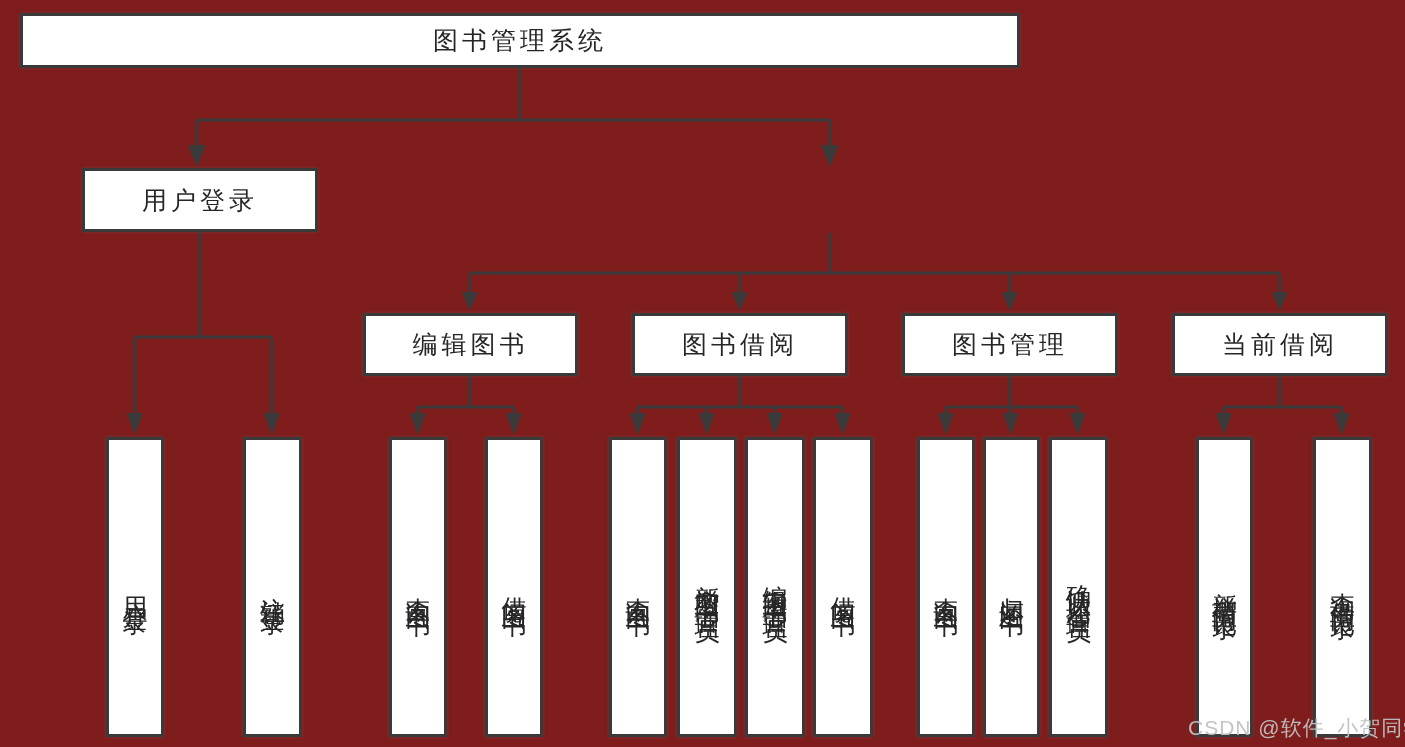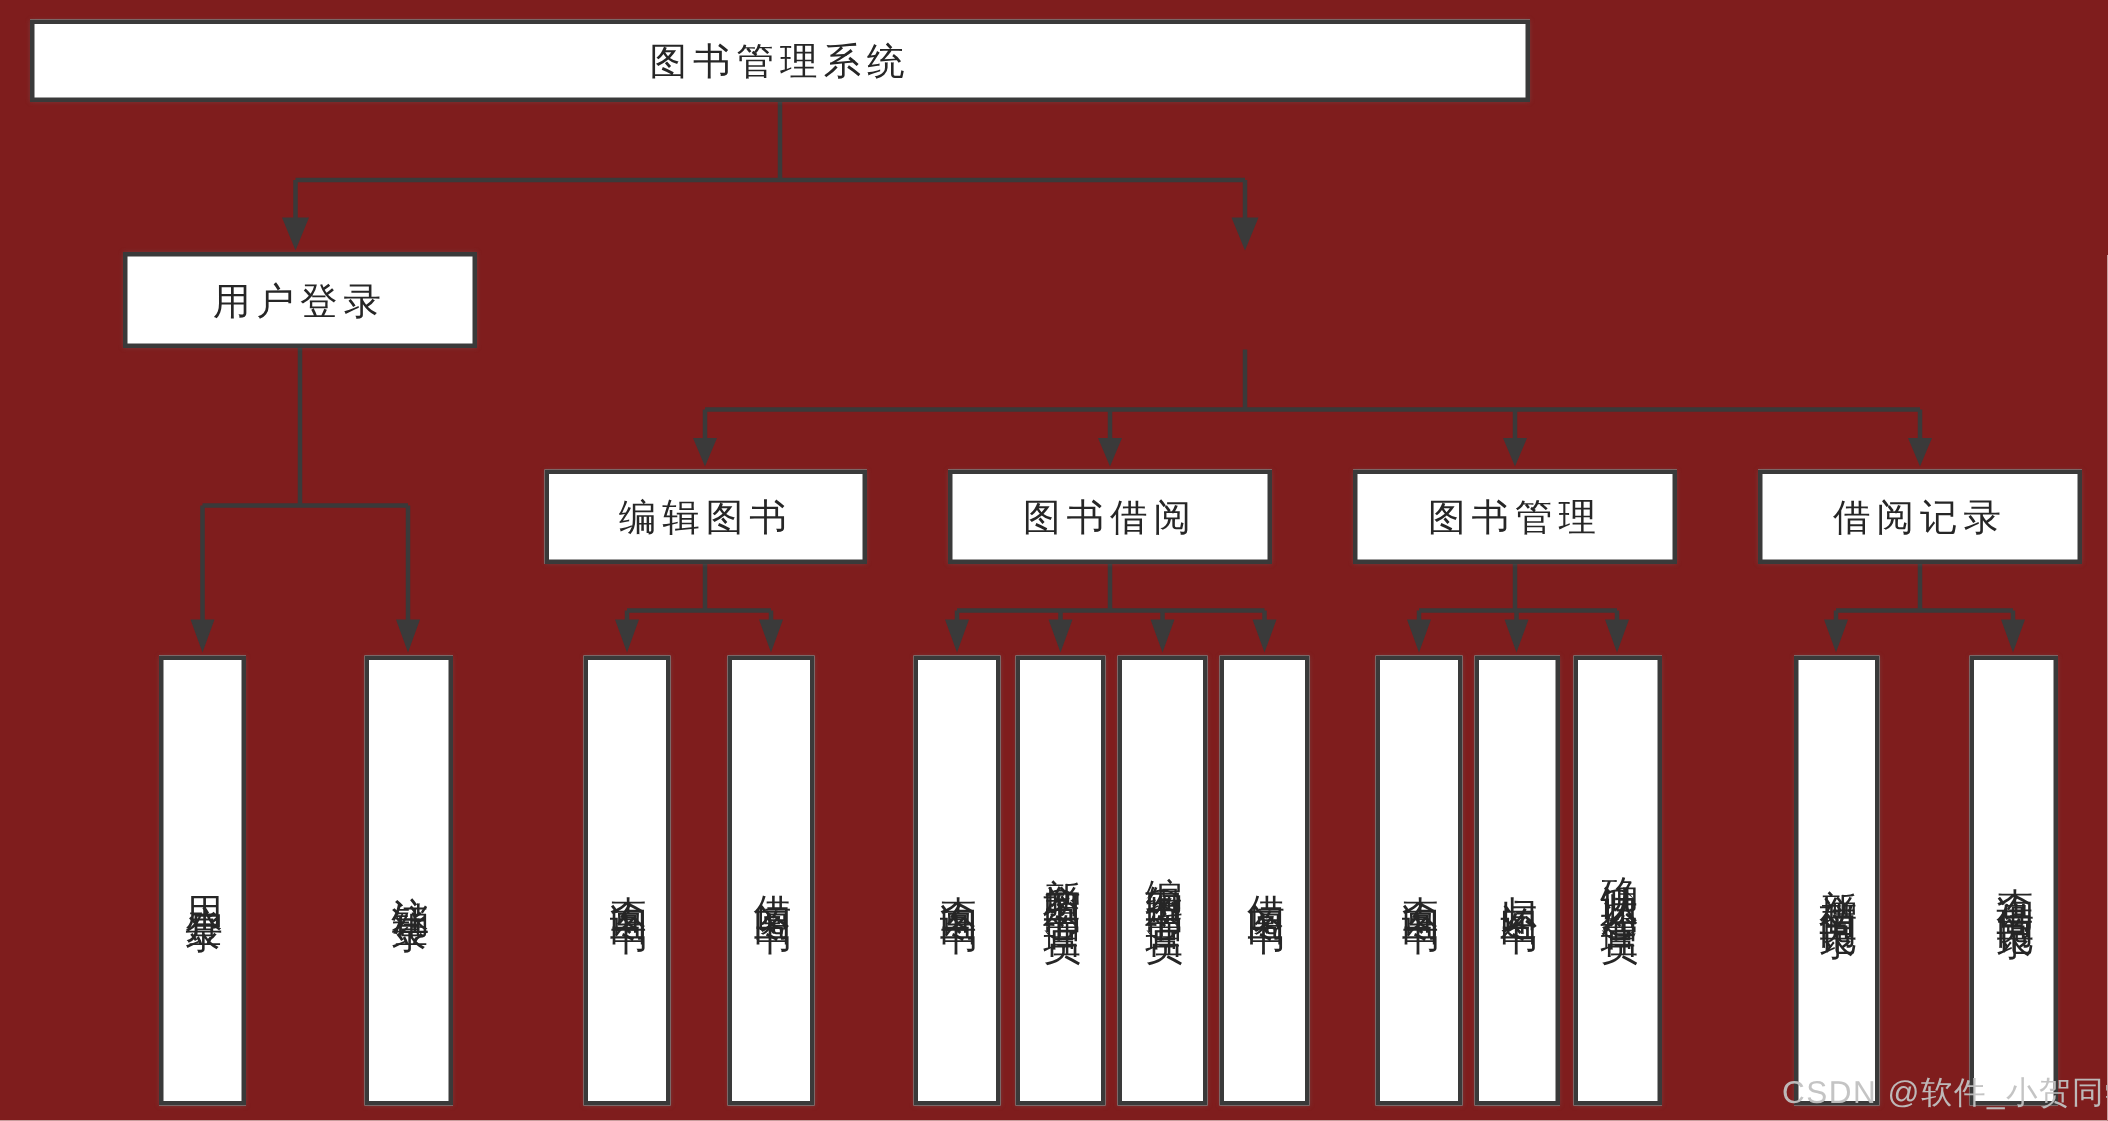--- a/index.html
+++ b/index.html
@@ -85,21 +85,21 @@
     </g>
   </svg>
 
   <div class="hbox" style="left:20px;top:13px;width:1000px;height:55px;">图书管理系统</div>
 
   <div class="hbox" style="left:82px;top:168px;width:236px;height:64px;">用户登录</div>
 
   <div class="hbox" style="left:363px;top:313px;width:215px;height:63px;">编辑图书</div>
   <div class="hbox" style="left:632px;top:313px;width:216px;height:63px;">图书借阅</div>
   <div class="hbox" style="left:902px;top:313px;width:216px;height:63px;">图书管理</div>
-  <div class="hbox" style="left:1172px;top:313px;width:216px;height:63px;">借阅记录</div>
+  <div class="hbox" style="left:1172px;top:313px;width:216px;height:63px;">当前借阅</div>
 
   <div class="leaf" style="left:106px;top:437px;width:58px;height:300px;">用户登录</div>
   <div class="leaf" style="left:243px;top:437px;width:59px;height:300px;">注销登录</div>
 
   <div class="leaf" style="left:389px;top:437px;width:58px;height:300px;">查询图书</div>
   <div class="leaf" style="left:485px;top:437px;width:58px;height:300px;">借阅图书</div>
 
   <div class="leaf" style="left:609px;top:437px;width:58px;height:300px;">查询图书</div>
   <div class="leaf" style="left:677px;top:437px;width:60px;height:300px;">新增图书（管理员）</div>
   <div class="leaf" style="left:745px;top:437px;width:60px;height:300px;">编辑图书（管理员）</div>

